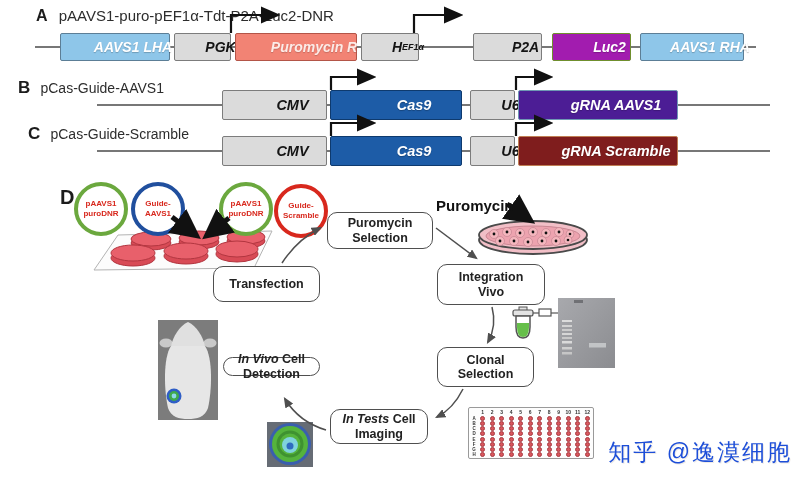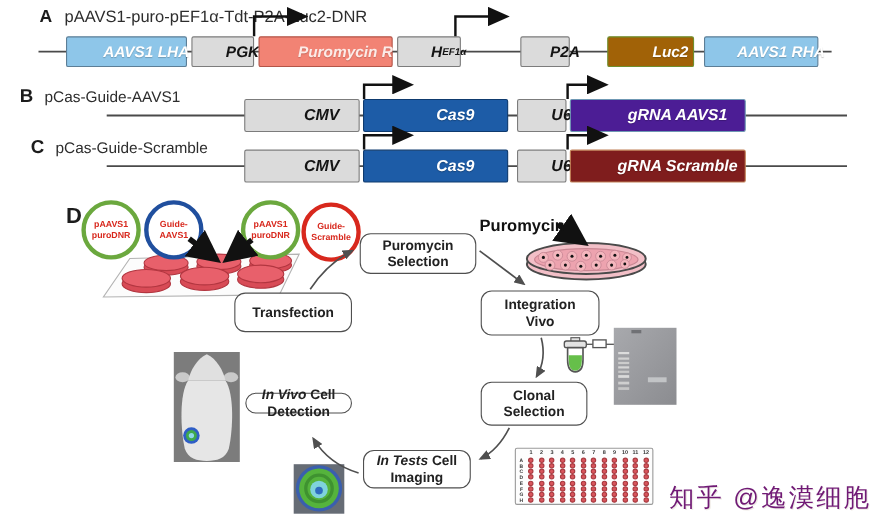--- a/index.html
+++ b/index.html
@@ -15,21 +15,21 @@
   .gene{position:absolute;display:flex;align-items:center;justify-content:center;
         border-radius:2px;font-weight:bold;font-style:italic;box-sizing:border-box;
         z-index:1;white-space:nowrap;padding-left:36px;}
   .rowA{top:33px;height:28px;font-size:14px;}
   .rowB{top:90px;height:30px;font-size:14.5px;}
   .rowC{top:136px;height:30px;font-size:14.5px;}
   .c-ltblue{background:#8EC6E9;border:1.5px solid #5c7e96;color:#fff;text-shadow:0 1px 1px rgba(0,0,0,.22);}
   .c-gray{background:#DBDBDB;border:1.5px solid #7c7c7c;color:#141414;}
   .c-salmon{background:#F28374;border:1.5px solid #b35548;color:#fcebe7;text-shadow:0 1px 1px rgba(0,0,0,.18);}
   .c-red{background:#E8392C;border:1.5px solid #9c251c;color:#8f241c;text-shadow:.5px .5px 0 rgba(255,255,255,.25);}
-  .c-green{background:#a16207;border:1.5px solid #6f8f2d;color:#fff;text-shadow:0 1px 1px rgba(0,0,0,.22);}
+  .c-green{background:#a21caf;border:1.5px solid #6f8f2d;color:#fff;text-shadow:0 1px 1px rgba(0,0,0,.22);}
   .c-dkblue{background:#1D5CA7;border:1.5px solid #0e3a6e;color:#fff;text-shadow:0 1px 1px rgba(0,0,0,.25);}
   .c-grblue{background:#4c1d95;border:1.5px solid #6f98b4;color:#fff;text-shadow:0 1px 1px rgba(0,0,0,.2);}
   .c-peach{background:#7f1d1d;border:1.5px solid #c07f54;color:#fff;text-shadow:0 1px 1px rgba(0,0,0,.2);}
   .gene sub{font-size:9px;font-weight:bold;}
   
   .pcircle{position:absolute;width:46px;height:46px;border-radius:50%;border:4px solid #000;
            background:#fff;display:flex;flex-direction:column;align-items:center;justify-content:center;
            font-size:8px;font-weight:bold;color:#D8281D;line-height:1.25;text-align:center;z-index:2;}
   .ring-green{border-color:#6BA83E;} .ring-blue{border-color:#204F9E;} .ring-red{border-color:#D8281D;}
   
@@ -41,21 +41,21 @@
   
   #plate96{position:absolute;left:468px;top:407px;width:126px;height:52px;background:#fdfdfd;
            border:1px solid #9a9a9a;border-radius:2px;z-index:1;display:grid;
            grid-template-columns:8px repeat(12,1fr);grid-template-rows:7px repeat(8,1fr);
            padding:1px;box-sizing:border-box;}
   #plate96 .hc{font-size:5px;color:#333;text-align:center;line-height:7px;font-weight:bold;}
   #plate96 .rl{font-size:4.5px;color:#333;text-align:center;line-height:5px;font-weight:bold;}
   #plate96 .wl{width:5px;height:5px;border-radius:50%;background:#d9555c;border:.5px solid #a83a40;
                justify-self:center;align-self:center;box-sizing:border-box;}
   
-  #wm{position:absolute;right:8px;top:437px;font-size:23px;letter-spacing:2px;color:#701a75;
+  #wm{position:absolute;right:8px;top:437px;font-size:23px;letter-spacing:2px;color:#1d4ed8;
       text-shadow:-1px -1px 0 #ffffff,1px 1px 0 #efebe6;z-index:5;font-weight:500;white-space:nowrap;}
 </style>
 </head>
 <body>
 
 <div id="fig">
 
   <svg class="z0" width="800" height="480">
     <line x1="35" y1="47" x2="756" y2="47" stroke="#4a4a4a" stroke-width="1.6"></line>
     <line x1="97" y1="105" x2="770" y2="105" stroke="#4a4a4a" stroke-width="1.6"></line>
@@ -73,21 +73,21 @@
   <div class="gene rowA c-gray" style="left:174px;width:57px">
       <span>PGK</span>
     </div>
   <div class="gene rowA c-salmon" style="left:235px;width:122px">
       <span>Puromycin R</span>
     </div>
   <div class="gene rowA c-gray" style="left:361px;width:58px">
       <span>H</span>
       <sub>EF1α</sub>
     </div>
-  <div class="gene rowA c-gray" style="left:473px;width:45px">
+  <div class="gene rowA c-gray" style="left:473px;width:69px">
       <span>P2A</span>
     </div>
   <div class="gene rowA c-green" style="left:552px;width:79px">
       <span>Luc2</span>
     </div>
   <div class="gene rowA c-ltblue" style="left:640px;width:104px">
       <span>AAVS1 RHA</span>
     </div>
 
   <div class="abs ptitle" style="left:18px;top:78px;z-index:2">

